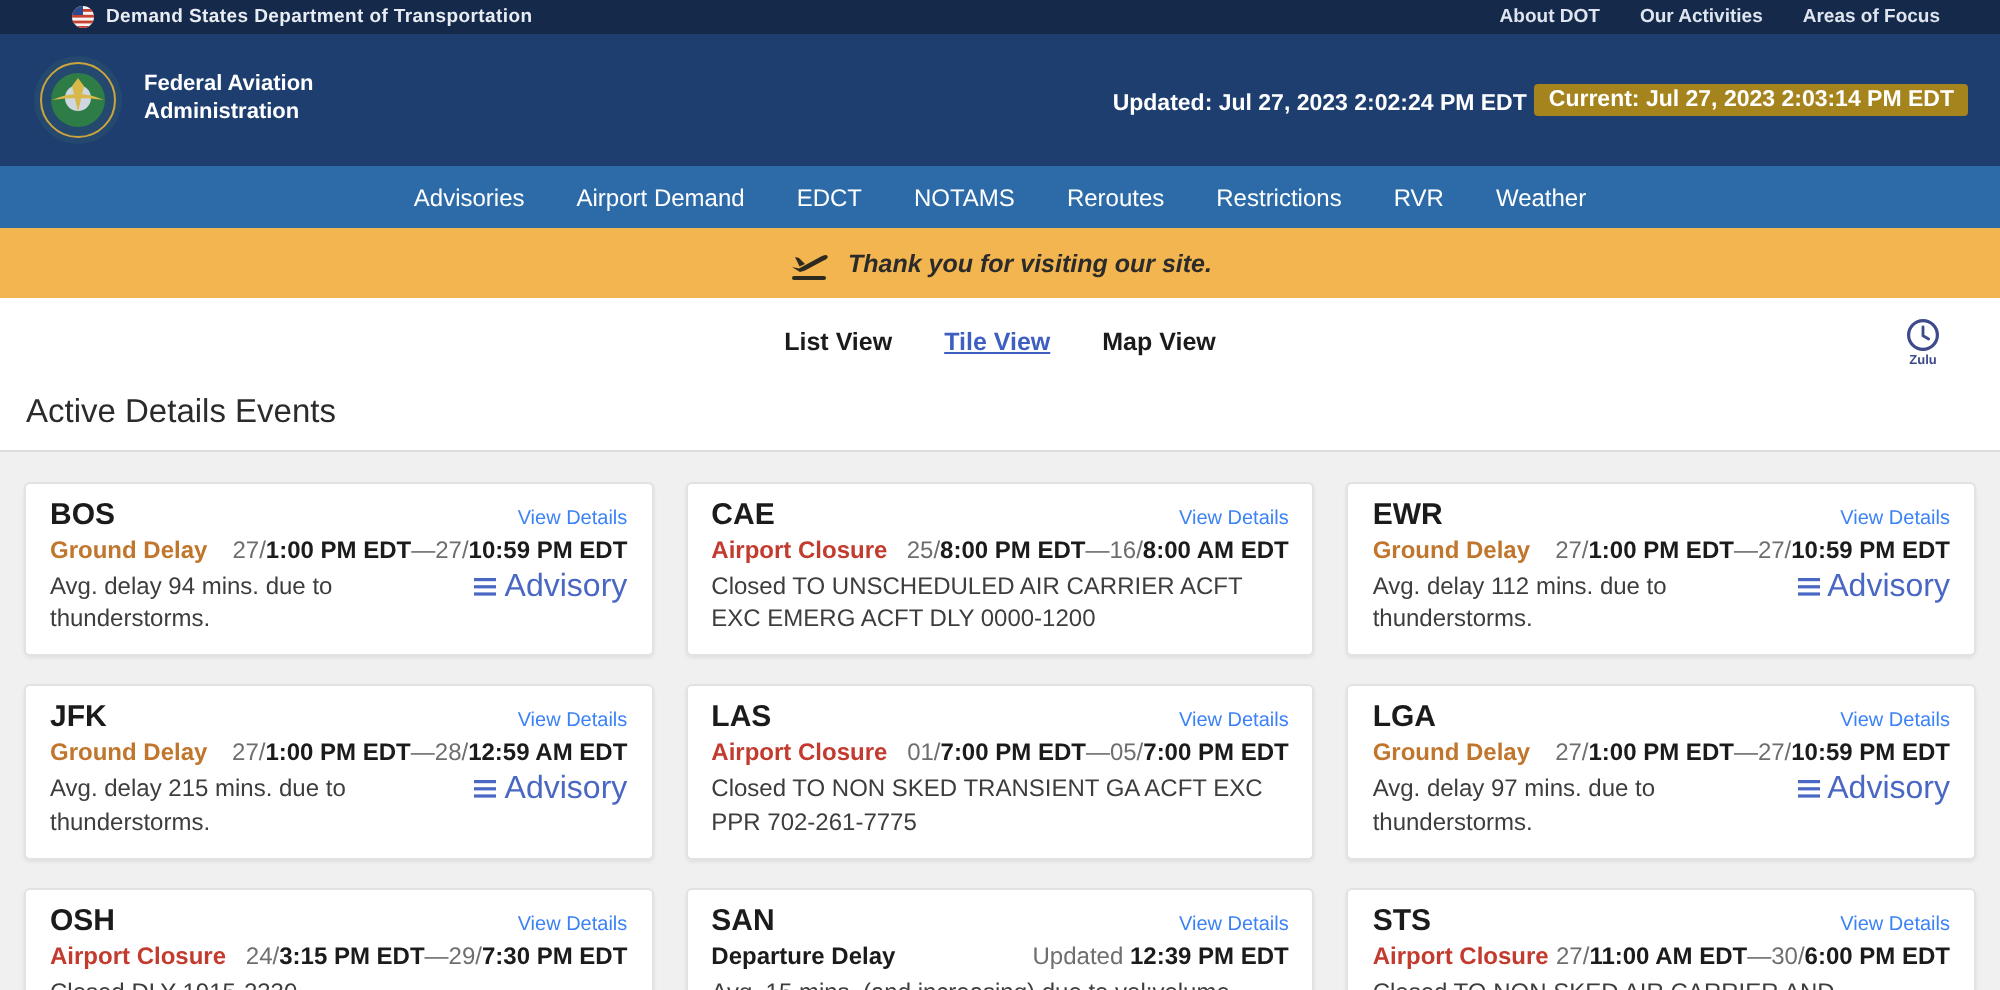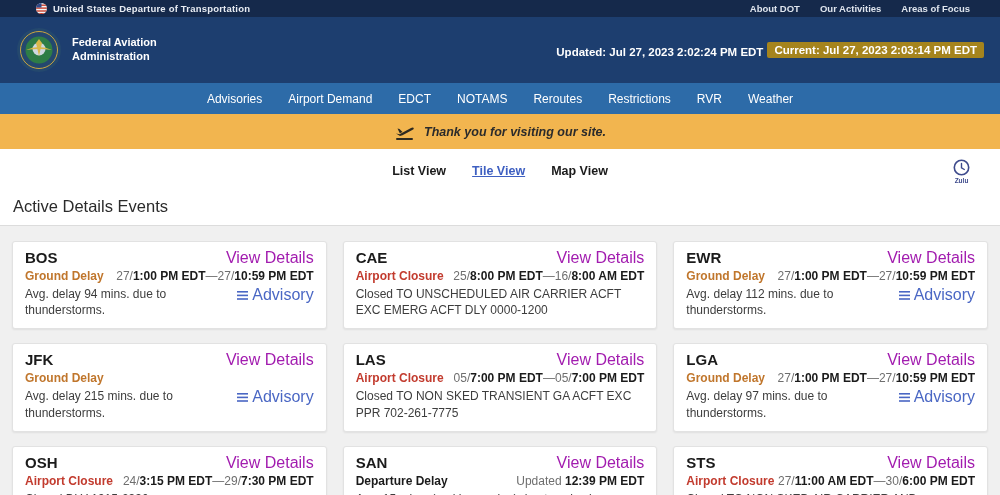--- a/index.html
+++ b/index.html
@@ -50,21 +50,21 @@
   .section-head { background:#fff; padding:4px 13px 9px; font-size:16.5px; color:#2b2b2b;
     font-weight:500; border-bottom:1px solid #dcdcdc; }
 
   
   .cards-area { background:#f0f0f0; padding:15px 12px; height:283px;
     display:grid; grid-template-columns:repeat(3,1fr); gap:14px 16px; align-items:start; }
   .card { background:#fff; border:1px solid #e2e2e2; border-radius:3px;
     box-shadow:0 1px 2px rgba(0,0,0,.07); padding:7px 12px 10px; }
   .card-top { display:flex; justify-content:space-between; align-items:baseline; }
   .card-code { font-size:15px; font-weight:bold; color:#1b1b1b; }
-  .view-details { font-size:16px; color:#a21caf; text-decoration:none; }
+  .view-details { font-size:10px; color:#3b82f6; text-decoration:none; }
   .card-mid { display:flex; justify-content:space-between; align-items:baseline; margin-top:2px; }
   .event-type { font-size:12px; font-weight:bold; white-space:nowrap; }
   .event-time { font-size:12px; text-align:right; }
   .t-day { color:#6e6e6e; font-weight:normal; }
   .t-bold { color:#1b1b1b; font-weight:bold; }
   .card-body { display:flex; justify-content:space-between; align-items:flex-start;
     margin-top:3px; gap:10px; }
   .card-desc { font-size:12px; color:#3d3d3d; line-height:1.35; }
   .advisory-link { font-size:16px; color:#4a67c4; text-decoration:none; white-space:nowrap;
     display:flex; align-items:center; gap:4px; }
@@ -82,21 +82,21 @@
         <g clip-path="url(#fc)">
           <rect width="11" height="11" fill="#f5f5f5"></rect>
           <rect y="1.5" width="11" height="1.4" fill="#c8402f"></rect>
           <rect y="4.4" width="11" height="1.4" fill="#c8402f"></rect>
           <rect y="7.3" width="11" height="1.4" fill="#c8402f"></rect>
           <rect y="10" width="11" height="1" fill="#c8402f"></rect>
           <rect width="5.5" height="4.5" fill="#2d4b8c"></rect>
         </g>
       </svg>
     </span>
-    <span class="topbar-agency">United States Departure of Transportation</span>
+    <span class="topbar-agency">Demand States Department of Transportation</span>
   </div>
   <div class="topbar-links">
     <a href="#">About DOT</a>
     <a href="#">Our Activities</a>
     <a href="#">Areas of Focus</a>
   </div>
 </div>
 
 <div class="header">
   <span class="faa-seal">
@@ -214,41 +214,42 @@
         </a>
       </div>
     </div>
     <div class="card">
       <div class="card-top">
         <span class="card-code">JFK</span>
         <a class="view-details" href="#">View Details</a>
       </div>
       <div class="card-mid">
         <span class="event-type" style="color: rgb(192, 118, 44);">Ground Delay</span>
+        <span class="event-time"><span class="t-day">27/</span><span class="t-bold">1:00 PM EDT</span><span class="t-day">—28/</span><span class="t-bold">12:59 AM EDT</span></span>
       </div>
       <div class="card-body">
         <span class="card-desc">Avg. delay 215 mins. due to thunderstorms.</span>
         <a class="advisory-link" href="#">
           <span><svg width="11" height="9" viewBox="0 0 11 9">
               <rect y="0" width="11" height="1.6" fill="#4a67c4"></rect>
               <rect y="3.6" width="11" height="1.6" fill="#4a67c4"></rect>
               <rect y="7.2" width="11" height="1.6" fill="#4a67c4"></rect>
             </svg></span>
           <span>Advisory</span>
         </a>
       </div>
     </div>
     <div class="card">
       <div class="card-top">
         <span class="card-code">LAS</span>
         <a class="view-details" href="#">View Details</a>
       </div>
       <div class="card-mid">
         <span class="event-type" style="color: rgb(194, 59, 46);">Airport Closure</span>
-        <span class="event-time"><span class="t-day">05/</span><span class="t-bold">7:00 PM EDT</span><span class="t-day">—05/</span><span class="t-bold">7:00 PM EDT</span></span>
+        <span class="event-time"><span class="t-day">01/</span><span class="t-bold">7:00 PM EDT</span><span class="t-day">—05/</span><span class="t-bold">7:00 PM EDT</span></span>
       </div>
       <div class="card-body">
         <span class="card-desc">Closed TO NON SKED TRANSIENT GA ACFT EXC PPR 702-261-7775</span>
       </div>
     </div>
     <div class="card">
       <div class="card-top">
         <span class="card-code">LGA</span>
         <a class="view-details" href="#">View Details</a>
       </div>

